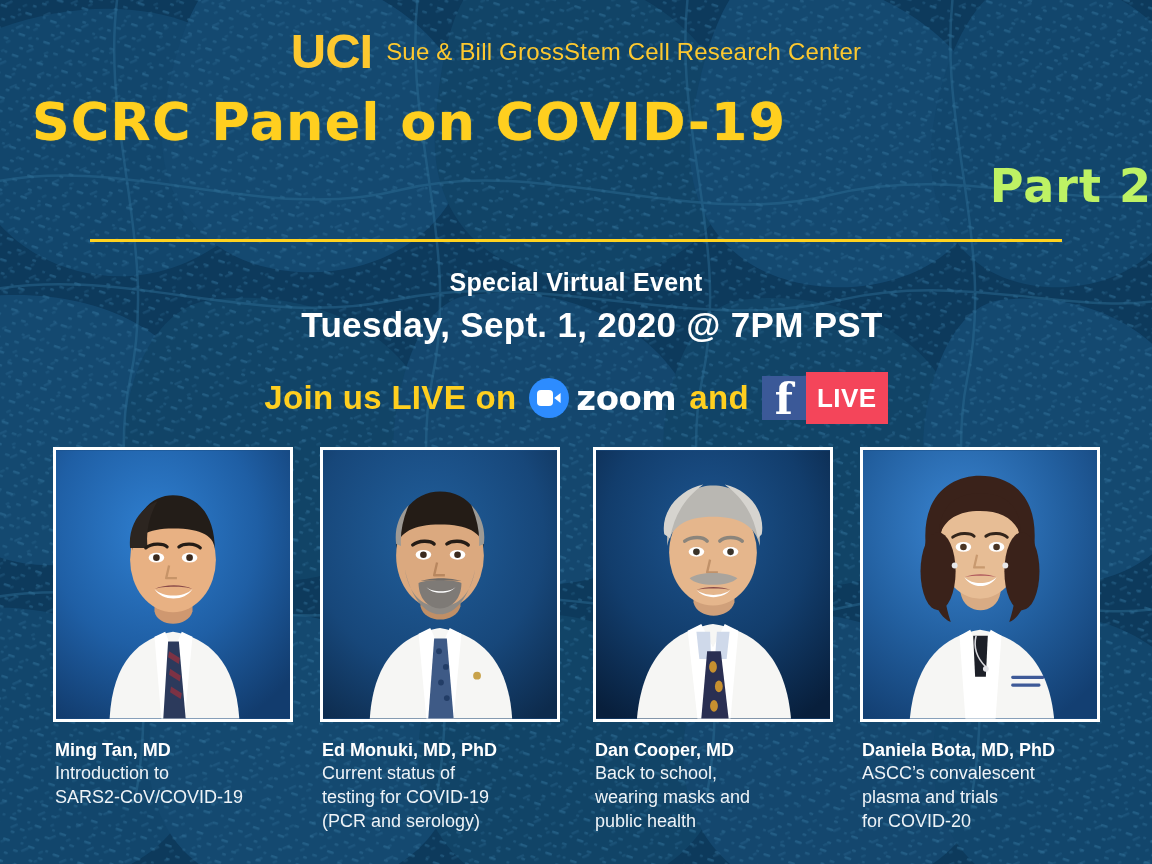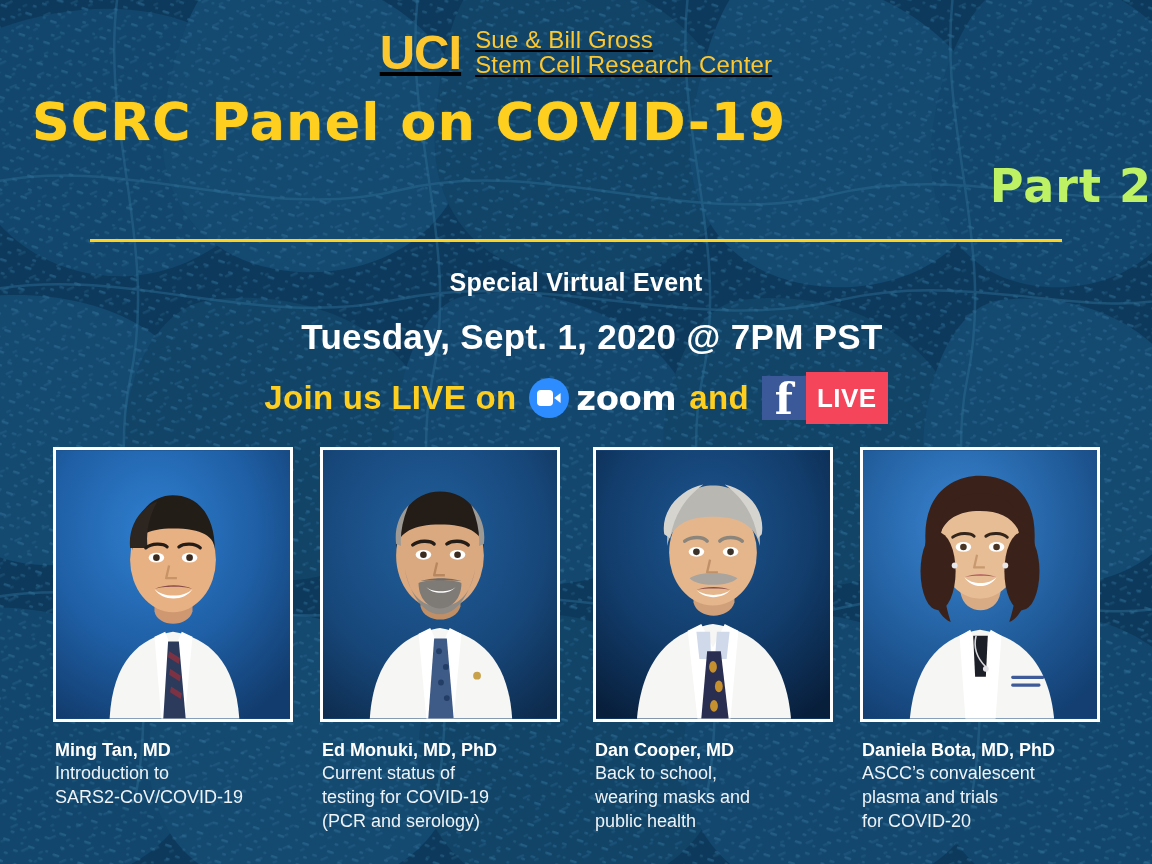--- a/index.html
+++ b/index.html
@@ -11,27 +11,27 @@
   }
   .poster{position:relative;width:1152px;height:864px;overflow:hidden;background:#0d3a5c;}
 
   
   .bg-layer{position:absolute;inset:0;z-index:0;}
   .bg-layer svg{display:block;width:1152px;height:864px;}
 
   
   .logo-row{
     position:absolute;left:0;right:0;top:27px;z-index:3;
-    display:flex;align-items:center;justify-content:center;gap:14px;text-decoration:underline;
+    display:flex;align-items:center;justify-content:center;gap:14px;
   }
   .logo-uci{
     font-size:49px;font-weight:bold;letter-spacing:-1px;
     color:#fdc82f;line-height:1;font-family:"Liberation Sans", sans-serif;
   }
-  .logo-lines{display:flex;flex-direction:column;line-height:1.06;}
+  .logo-lines{display:flex;flex-direction:row;line-height:1.06;text-align:center;}
   .logo-lines span{
     color:#fdc82f;font-size:24px;font-weight:normal;letter-spacing:.2px;
     font-family:"Liberation Sans", sans-serif;
   }
 
   
   .title-main{
     position:absolute;left:0;right:0;top:96px;z-index:3;
     color:#ffcf1f;font-size:52px;font-weight:bold;letter-spacing:1.5px;
     line-height:1.02;font-family:"DejaVu Sans", sans-serif;
@@ -48,21 +48,21 @@
     position:absolute;left:90px;width:972px;top:239px;height:3px;
     background:#ffd21f;z-index:3;
   }
 
   
   .event{
     position:absolute;left:0;right:0;top:268px;z-index:3;text-align:center;
     color:#ffffff;line-height:1.16;
   }
   .event .line1{font-size:25px;font-weight:bold;letter-spacing:.3px;display:block;}
-  .event .line2{font-size:35px;font-weight:bold;letter-spacing:.3px;display:block;margin-top:20px;padding-left:32px;}
+  .event .line2{font-size:35px;font-weight:bold;letter-spacing:.3px;display:block;margin-top:8px;padding-left:32px;}
 
   
   .join-row{
     position:absolute;left:0;right:0;top:372px;z-index:3;
     display:flex;align-items:center;justify-content:center;gap:13px;
   }
   .join-text{color:#ffcf1f;font-size:33px;font-weight:bold;letter-spacing:.3px;}
   .zoom-logo{display:flex;align-items:center;gap:7px;text-align:right;}
   .zoom-badge{
     width:40px;height:40px;border-radius:50%;background:#2d8cff;

